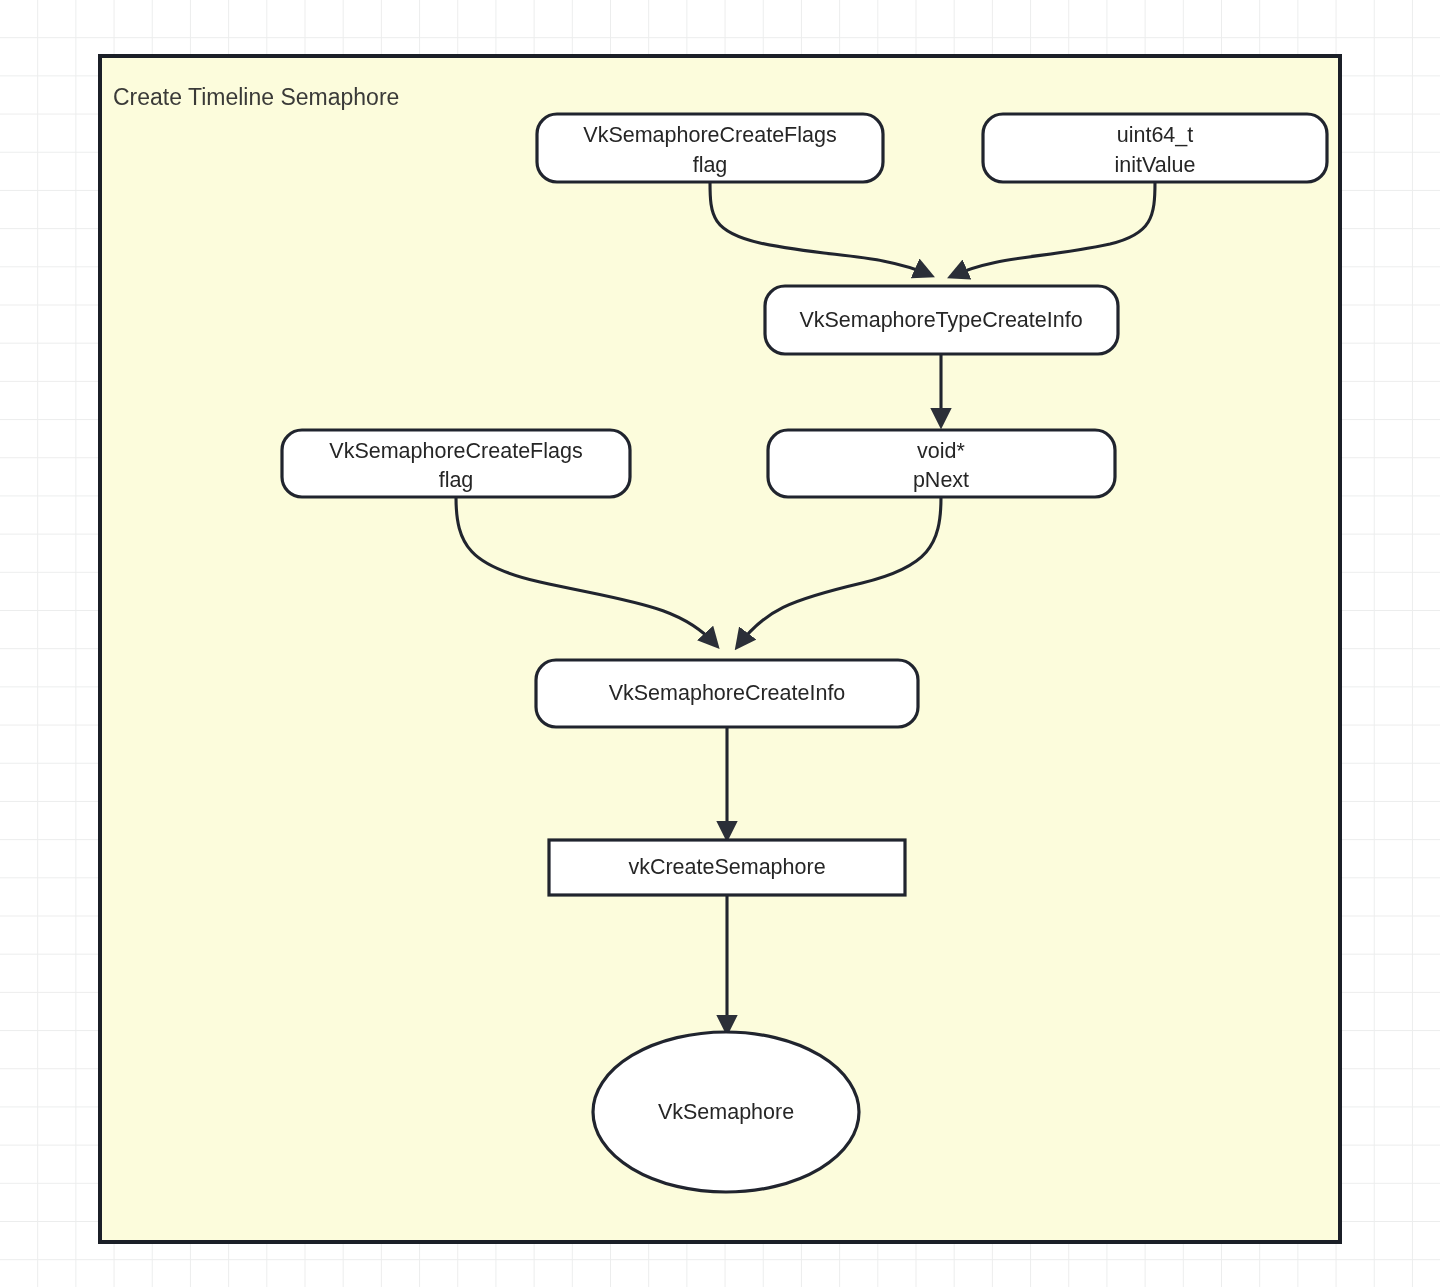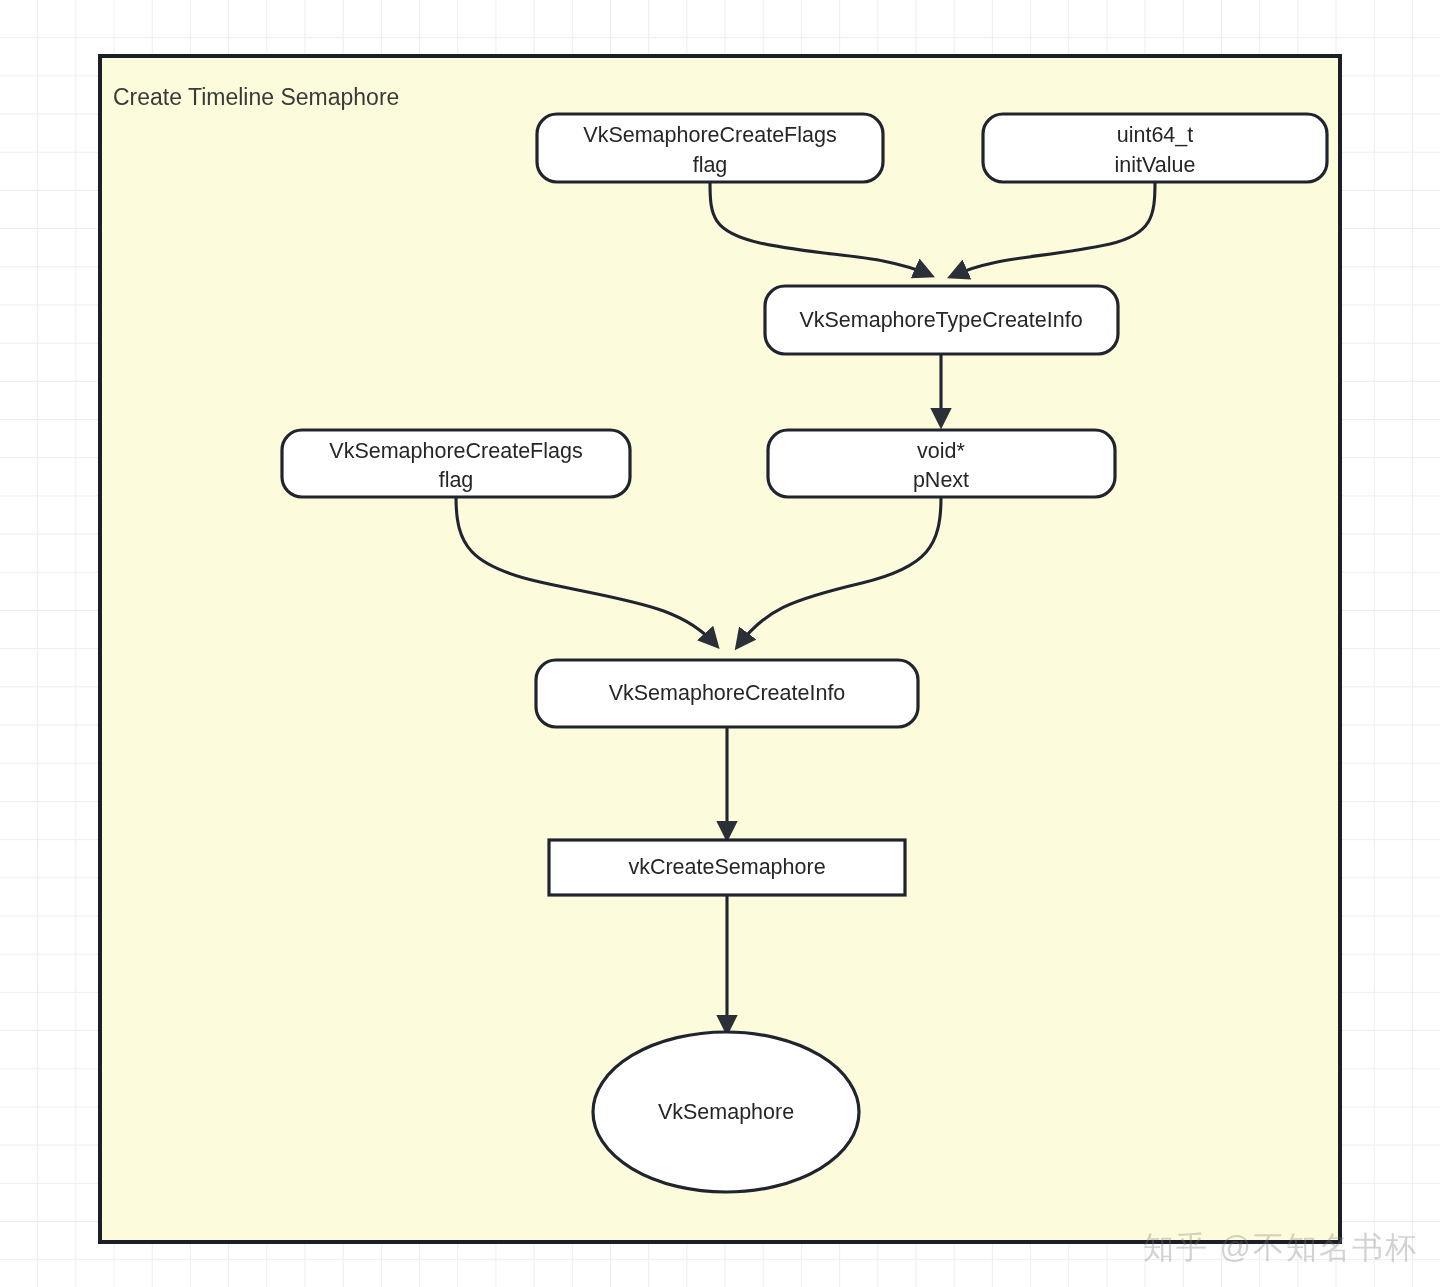--- a/index.html
+++ b/index.html
@@ -160,15 +160,14 @@
       <text class="node-label sz" x="727" y="868">vkCreateSemaphore</text>
     </g>
 
     <g>
       <ellipse class="shape" cx="726" cy="1112" rx="133" ry="80"></ellipse>
       <text class="node-label sz" x="726" y="1113">VkSemaphore</text>
     </g>
 
   </svg>
 
-  <div class="watermark">知乎 @不知名书杯</div>
 
 </div>
 
 </body></html>

